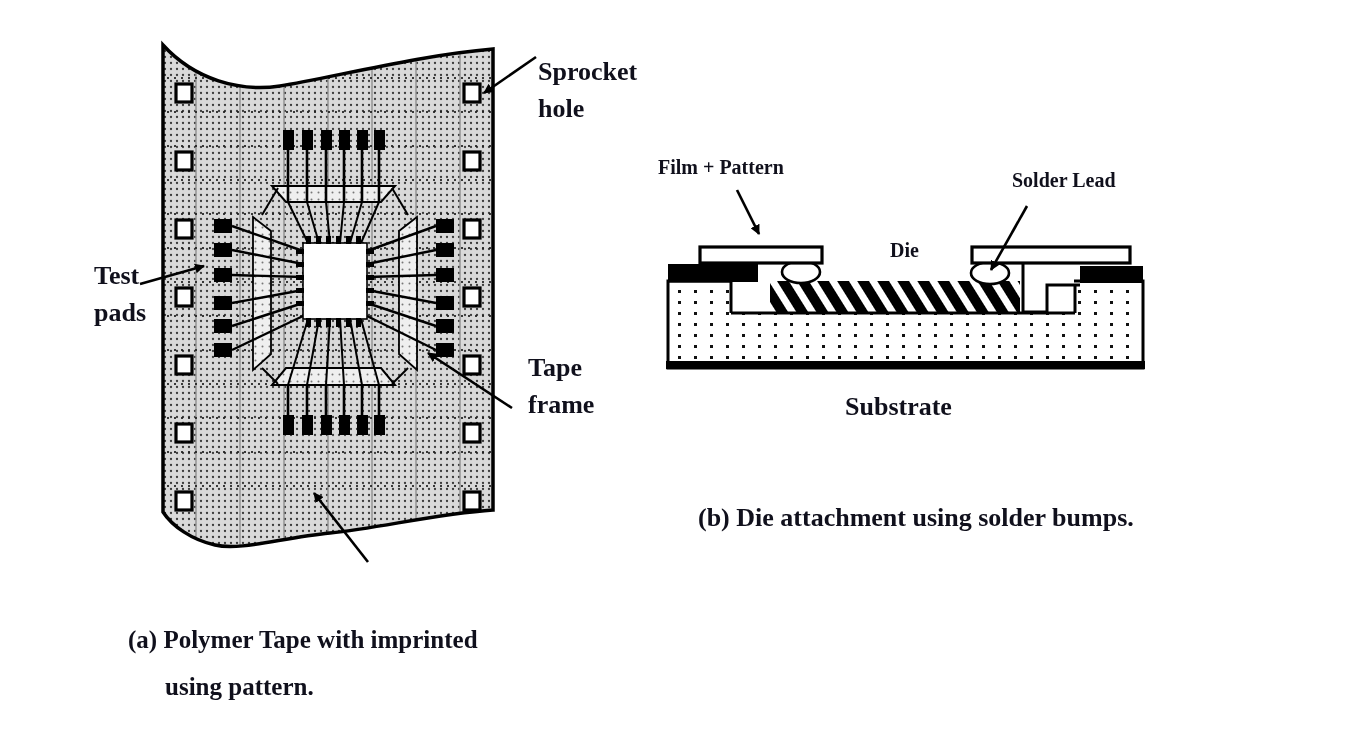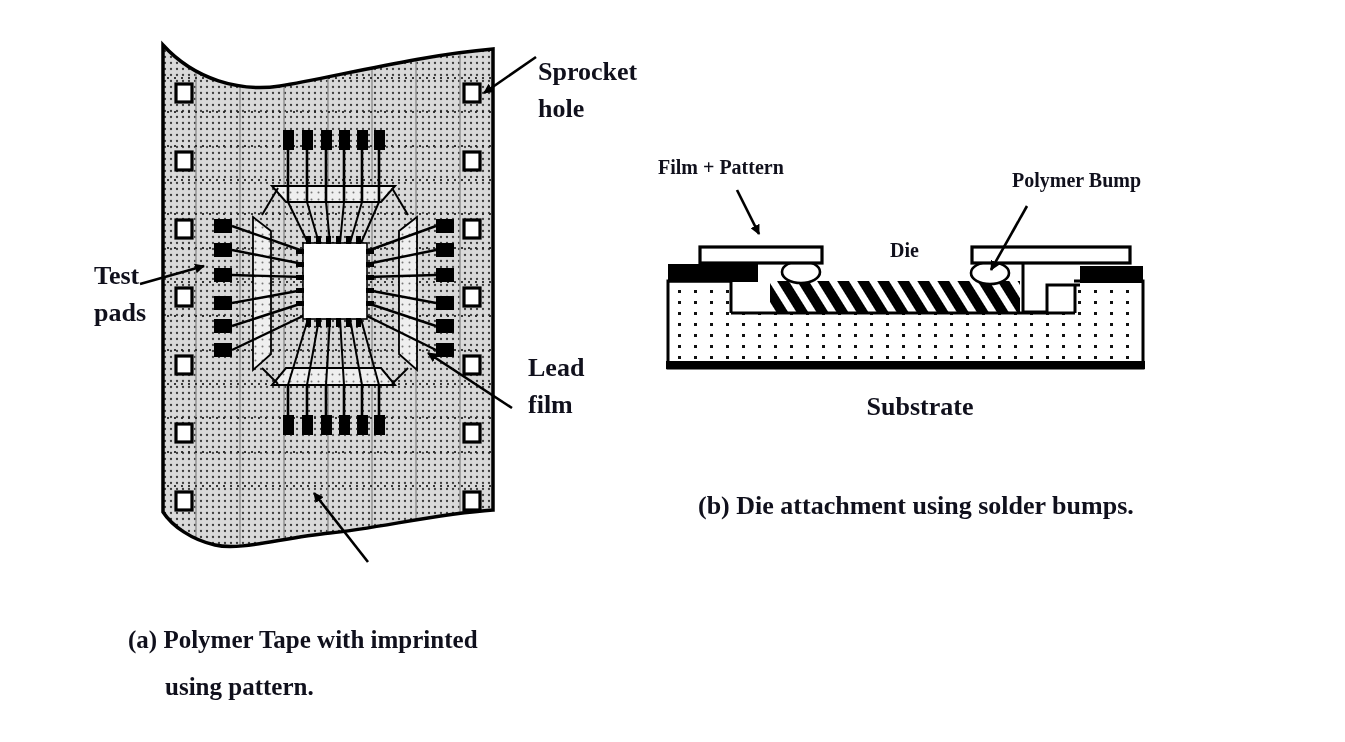--- a/index.html
+++ b/index.html
@@ -286,30 +286,30 @@
         <line x1="737" y1="190" x2="759" y2="234" marker-end="url(#ah)"></line>
         <line x1="1027" y1="206" x2="991" y2="270" marker-end="url(#ah)"></line>
       </g>
     </g>
   </svg>
 
   <div class="lbl lbl-main" style="left:538px; top:38px; width:125px;margin-top:16px;">Sprocket hole</div>
 
   <div class="lbl lbl-main" style="left:94px; top:258px; width:70px;">Test pads</div>
 
-  <div class="lbl lbl-main" style="left:528px; top:350px; width:85px;">Lead film</div>
+  <div class="lbl lbl-main" style="left:528px; top:350px; width:85px;">Tape frame</div>
 
 
   <div class="lbl lbl-cap" style="left:128px; top:622px; width:420px;">(a) Polymer Tape with imprinted</div>
 
   <div class="lbl lbl-cap" style="left:165px; top:669px; width:320px;">using pattern.</div>
 
   <div class="lbl lbl-sub" style="left:658px; top:153px; width:220px;">Film + Pattern</div>
 
-  <div class="lbl lbl-sub" style="left:1012px; top:166px; width:200px;">Polymer Bump</div>
+  <div class="lbl lbl-sub" style="left:1012px; top:166px; width:200px;">Solder Lead</div>
 
   <div class="lbl lbl-sub" style="left:866px; top:236px; width:70px;margin-left:24px;">Die</div>
 
-  <div class="lbl lbl-main" style="left:845px; top:389px; width:150px; text-align:center;">Substrate</div>
-
-  <div class="lbl lbl-main" style="left:698px; top:488px; width:560px;">(b) Die attachment using solder bumps.</div>
+  <div class="lbl lbl-main" style="left:845px; top:389px; width:150px; text-align:left;">Substrate</div>
+
+  <div class="lbl lbl-main" style="left:698px; top:500px; width:560px;">(b) Die attachment using solder bumps.</div>
 
 </div>
 
 </body></html>

